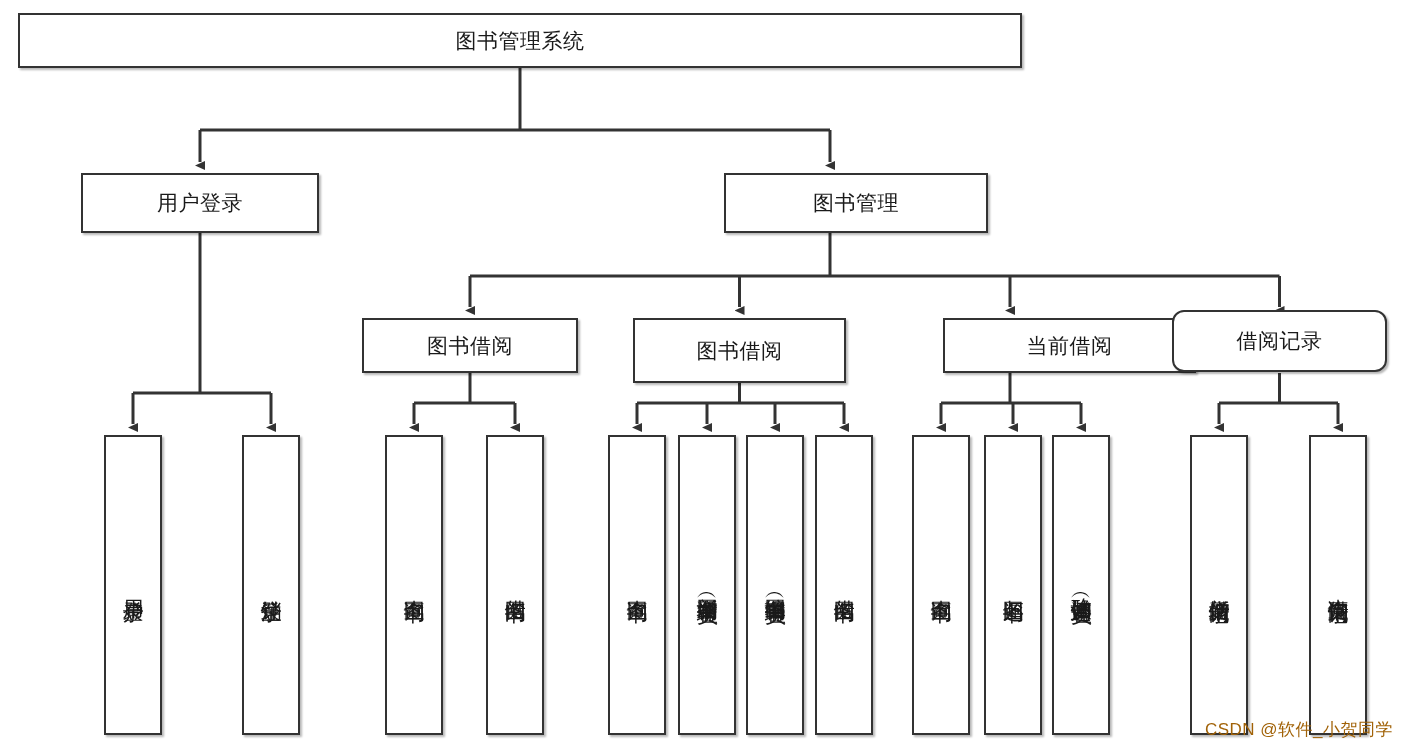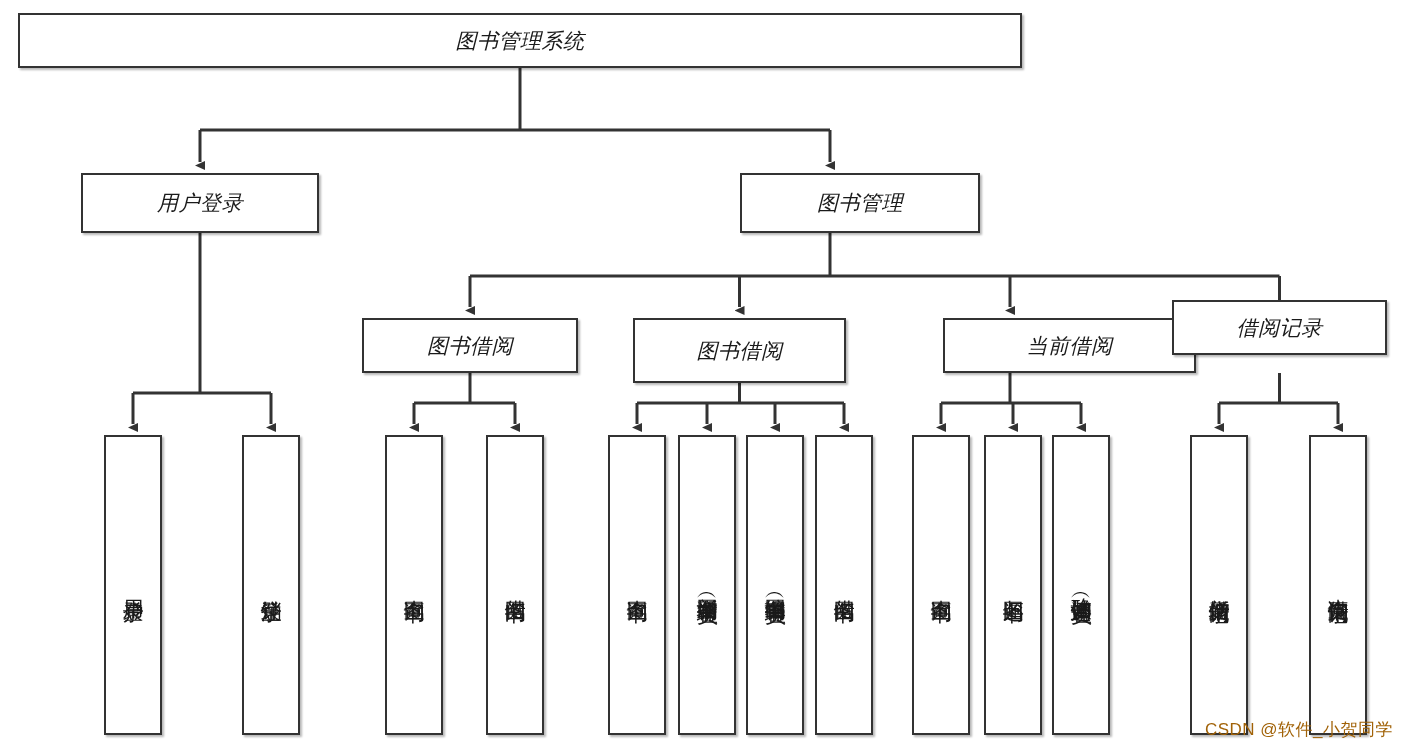--- a/index.html
+++ b/index.html
@@ -35,21 +35,20 @@
     align-items: center;
     justify-content: center;
     color: #1a1a1a;
     overflow: hidden;
   }
   .node.horiz {
     font-size: 21px;
     letter-spacing: 0.5px;
     line-height: 1.2;
     text-align: right;
-    font-style: italic;
   }
   .node.vert {
     writing-mode: vertical-rl;
     text-orientation: upright;
     font-size: 21px;
     line-height: 1.45;
     letter-spacing: 1px;
     text-align: center;
     align-items: center;
     justify-content: center;
@@ -120,34 +119,34 @@
       </g>
   </svg>
 
   <div class="node horiz" style="left: 18px; top: 13px; width: 1004px; height: 55px;">
     <span>图书管理系统</span>
   </div>
 
   <div class="node horiz" style="left: 81px; top: 173px; width: 238px; height: 60px;">
     <span>用户登录</span>
   </div>
-  <div class="node horiz" style="left: 740px; top: 173px; width: 240px; height: 60px;">
+  <div class="node horiz" style="left: 724px; top: 173px; width: 264px; height: 60px;">
     <span>图书管理</span>
   </div>
 
   <div class="node horiz" style="left: 362px; top: 318px; width: 216px; height: 55px;">
     <span>图书借阅</span>
   </div>
   <div class="node horiz" style="left: 633px; top: 318px; width: 213px; height: 65px;">
     <span>图书借阅</span>
   </div>
   <div class="node horiz" style="left: 943px; top: 318px; width: 253px; height: 55px;">
     <span>当前借阅</span>
   </div>
-  <div class="node horiz" style="left: 1172px; top: 300px; width: 215px; height: 55px;">
+  <div class="node horiz" style="left: 1172px; top: 310px; width: 215px; height: 62px; border-radius: 12px;">
     <span>借阅记录</span>
   </div>
 
   <div class="node vert" style="left: 104px; top: 435px; width: 58px; height: 300px;">
     <span class="vlabel">用户登录</span>
   </div>
   <div class="node vert" style="left: 242px; top: 435px; width: 58px; height: 300px;">
     <span class="vlabel">注销登录</span>
   </div>
 

